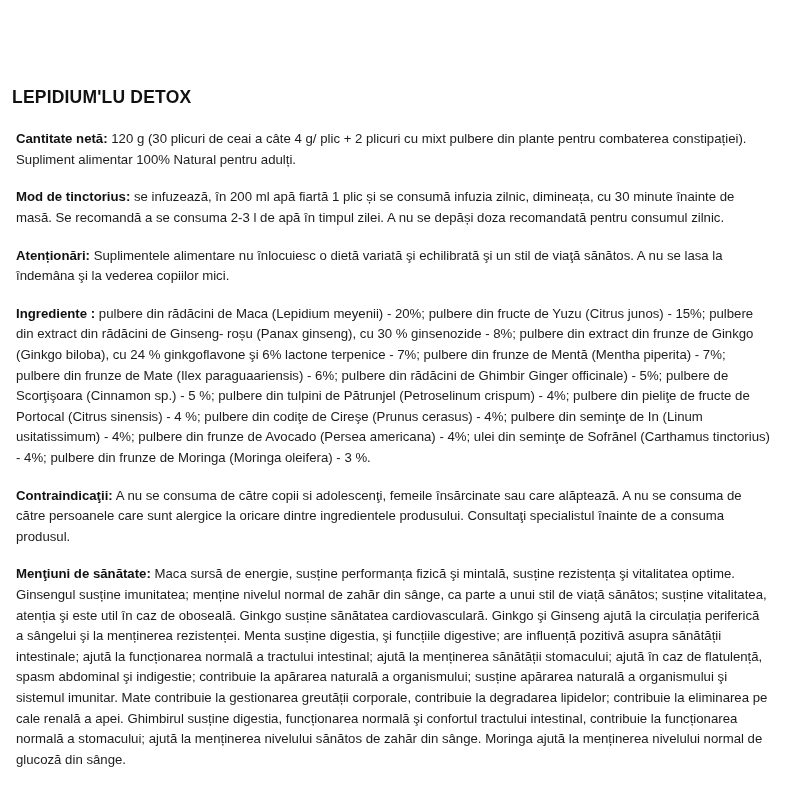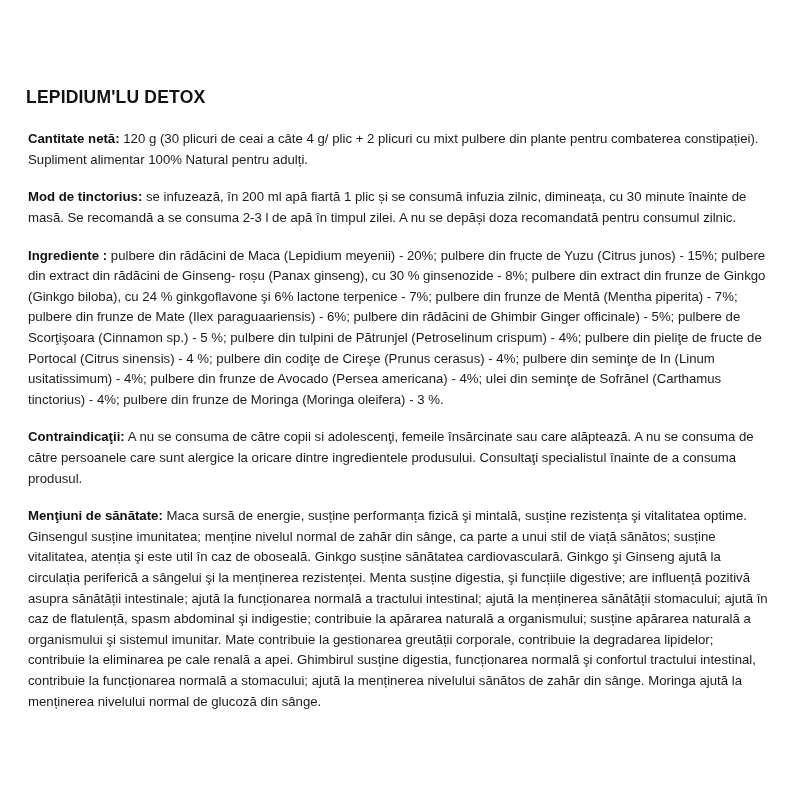--- a/index.html
+++ b/index.html
@@ -20,27 +20,27 @@
     width: 800px;
     height: 800px;
     box-sizing: border-box;
     padding: 88px 30px 0 12px;
   }
   .product-title {
     font-size: 17.5px;
     font-weight: bold;
     letter-spacing: 0.2px;
     line-height: 1.1;
-    margin: 0 0 22px 14px;
+    margin: 0 0 22px 0;
     color: #111111;
   }
   .section {
     font-size: 13.2px;
     line-height: 20.6px;
-    margin: 0 0 17px 16px;
+    margin: 0 0 17px 4px;
     text-align: left;
     color: #1c1c1c;
     max-width: 760px;
   }
   .section:last-child {
     margin-bottom: 0;
   }
   .label {
     font-weight: bold;
     color: #111111;
@@ -60,20 +60,23 @@
   <h1 class="product-title">LEPIDIUM'LU DETOX</h1>
 
   <p class="section section-net-quantity">
     <span class="label">Cantitate netă:</span><span> 120 g (30 plicuri de ceai a câte 4 g/ plic + 2 plicuri cu mixt pulbere din plante pentru combaterea constipației). Supliment alimentar 100% Natural pentru adulți.</span>
   </p>
 
   <p class="section section-usage">
     <span class="label">Mod de tinctorius:</span><span> se infuzează, în 200 ml apă fiartă 1 plic și se consumă infuzia zilnic, dimineața, cu 30 minute înainte de masă. Se recomandă a se consuma 2-3 l de apă în timpul zilei. A nu se depăși doza recomandată pentru consumul zilnic.</span>
   </p>
 
+  <p class="section section-warnings">
+    <span class="label">Atenționări:</span><span> Suplimentele alimentare nu înlocuiesc o dietă variată şi echilibrată şi un stil de viaţă sănătos. A nu se lasa la îndemâna şi la vederea copiilor mici.</span>
+  </p>
 
   <p class="section section-ingredients">
     <span class="label">Ingrediente :</span><span> pulbere din rădăcini de Maca (Lepidium meyenii) - 20%; pulbere din fructe de Yuzu (Citrus junos) - 15%; pulbere din extract din rădăcini de Ginseng- roșu (Panax ginseng), cu 30 % ginsenozide - 8%; pulbere din extract din frunze de Ginkgo (Ginkgo biloba), cu 24 % ginkgoflavone şi 6% lactone terpenice - 7%; pulbere din frunze de Mentă (Mentha piperita) - 7%; pulbere din frunze de Mate (Ilex paraguaariensis) - 6%; pulbere din rădăcini de Ghimbir Ginger officinale) - 5%; pulbere de Scorţişoara (Cinnamon sp.) - 5 %; pulbere din tulpini de Pătrunjel (Petroselinum crispum) - 4%; pulbere din pieliţe de fructe de Portocal (Citrus sinensis) - 4 %; pulbere din codiţe de Cireşe (Prunus cerasus) - 4%; pulbere din seminţe de In (Linum usitatissimum) - 4%; pulbere din frunze de Avocado (Persea americana) - 4%; ulei din seminţe de Sofrănel (Carthamus tinctorius) - 4%; pulbere din frunze de Moringa (Moringa oleifera) - 3 %.</span>
   </p>
 
   <p class="section section-contraindications">
     <span class="label">Contraindicaţii:</span><span> A nu se consuma de către copii si adolescenţi, femeile însărcinate sau care alăptează. A nu se consuma de către persoanele care sunt alergice la oricare dintre ingredientele produsului. Consultaţi specialistul înainte de a consuma produsul.</span>
   </p>
 
   <p class="section section-claims">

